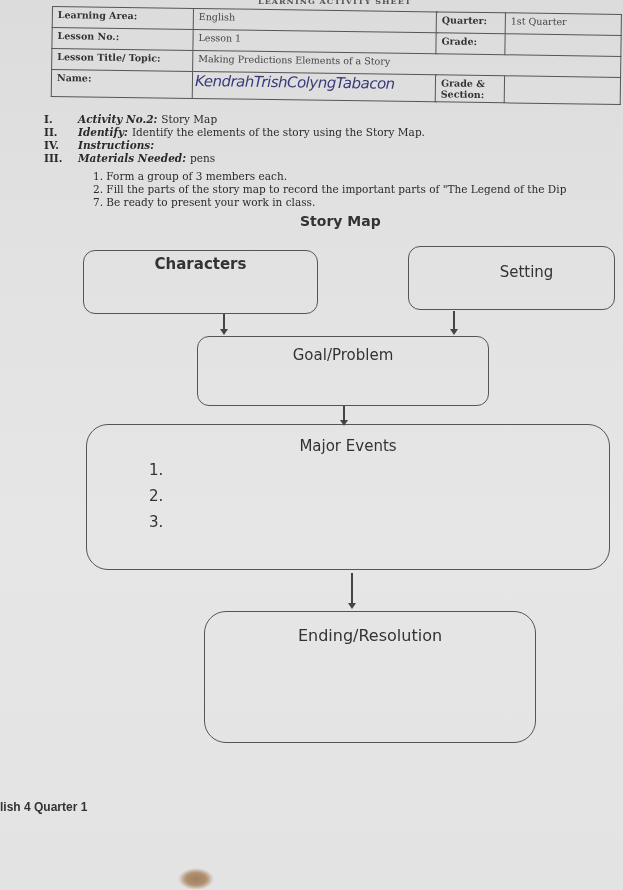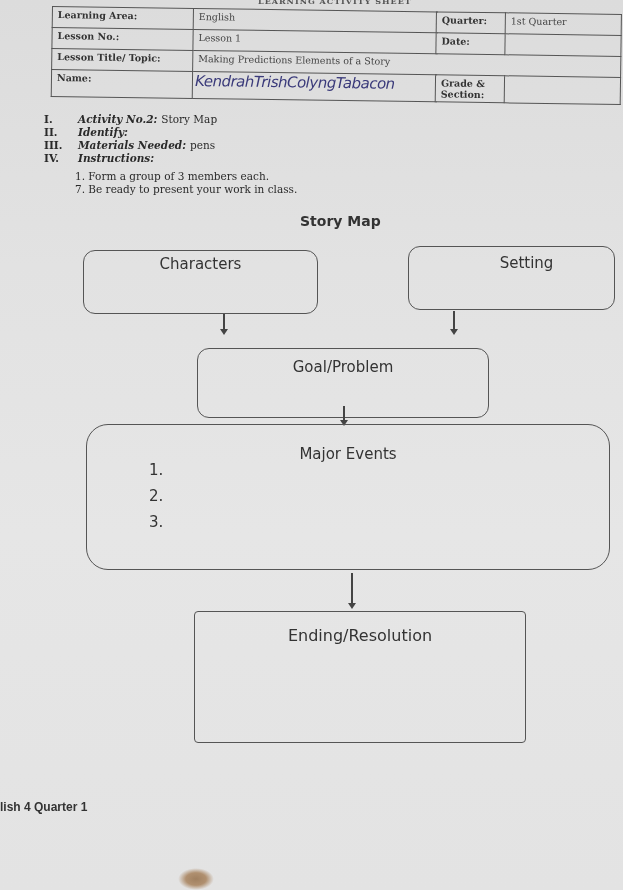--- a/index.html
+++ b/index.html
@@ -21,21 +21,21 @@
   .lbl { font-weight:bold; font-family:"DejaVu Serif", serif; color:#333; }
   .val { color:#444; }
   .handwriting {
     font-family:"DejaVu Sans", sans-serif; font-size:15px; color:#3a3a7a;
     font-style:italic; letter-spacing:-0.5px; white-space:nowrap;
   }
   .sections { position:absolute; left:44px; top:113px; font-size:10.5px; line-height:13px; }
   .sec-row { display:flex; }
   .sec-num { width:34px; font-weight:bold; }
   .sec-key { font-weight:bold; margin-right:4px;font-style:italic; }
-  .instr { position:absolute; left:75px; top:170px; font-size:10.5px; line-height:13px; }
+  .instr { position:absolute; left:93px; top:170px; font-size:10.5px; line-height:13px; }
   .instr div { white-space:nowrap; }
   .map-title {
     position:absolute; left:300px; top:213px; font-family:"DejaVu Sans", sans-serif;
     font-size:14px; font-weight:bold; color:#333;
   }
   .box {
     position:absolute; border:1.5px solid #555; border-radius:12px; background:transparent;
     font-family:"DejaVu Sans", sans-serif; color:#333;
   }
   .box-title { text-align:center; font-size:15px; }
@@ -63,21 +63,21 @@
   <tbody>
       <tr>
     <td class="lbl" style="width:130px">Learning Area:</td>
     <td class="val" colspan="2">English</td>
     <td class="lbl" style="width:58px" rowspan="1">Quarter:</td>
     <td class="val" style="width:105px">1st Quarter</td>
   </tr>
   <tr>
     <td class="lbl">Lesson No.:</td>
     <td class="val" colspan="2">Lesson 1</td>
-    <td class="lbl">Date:</td>
+    <td class="lbl">Grade:</td>
     <td class="val"></td>
   </tr>
   <tr>
     <td class="lbl">Lesson Title/ Topic:</td>
     <td class="val" colspan="4">Making Predictions Elements of a Story</td>
   </tr>
   <tr>
     <td class="lbl">Name:</td>
     <td colspan="2" style="padding:0 2px"><span class="handwriting">KendrahTrishColyngTabacon</span></td>
     <td class="lbl">Grade &amp; Section:</td>
@@ -88,65 +88,67 @@
 
 <div class="sections">
   <div class="sec-row">
     <span class="sec-num">I.</span>
     <span class="sec-key">Activity No.2:</span>
     <span>Story Map</span>
   </div>
   <div class="sec-row">
     <span class="sec-num">II.</span>
     <span class="sec-key">Identify:</span>
+    <span>Identify the elements of the story using the Story Map.</span>
+  </div>
+  <div class="sec-row">
+    <span class="sec-num">IV.</span>
+    <span class="sec-key">Instructions:</span>
   </div>
   <div class="sec-row">
     <span class="sec-num">III.</span>
     <span class="sec-key">Materials Needed:</span>
     <span>pens</span>
   </div>
-  <div class="sec-row">
-    <span class="sec-num">IV.</span>
-    <span class="sec-key">Instructions:</span>
-  </div>
 </div>
 
 <div class="instr">
   <div>1.  Form a group of 3 members each.</div>
+  <div>2.  Fill the parts of the story map to record the important parts of "The Legend of the Dip</div>
   <div>7.  Be ready to present your work in class.</div>
 </div>
 
 <div class="map-title">Story Map</div>
 
-<div class="box" style="left:83px;top:250px;width:233px;height:62px;">
+<div class="box" style="left:83px;top:250px;width:233px;height:62px;font-weight:bold;">
   <div class="box-title" style="margin-top:4px">Characters</div>
 </div>
 
 <div class="box" style="left:408px;top:246px;width:205px;height:62px;">
-  <div class="box-title" style="margin-top:7px;margin-left:30px">Setting</div>
+  <div class="box-title" style="margin-top:16px;margin-left:30px">Setting</div>
 </div>
 
 <div class="arrow" style="left:223px;top:314px;height:18px;"></div>
 <div class="arrow" style="left:453px;top:311px;height:21px;"></div>
 
-<div class="box" style="left:197px;top:336px;width:290px;height:68px;margin-top:12px;">
+<div class="box" style="left:197px;top:336px;width:290px;height:68px;">
   <div class="box-title" style="margin-top:9px">Goal/Problem</div>
 </div>
 
 <div class="arrow" style="left:343px;top:406px;height:17px;"></div>
 
 <div class="box" style="left:86px;top:424px;width:522px;height:144px;border-radius:22px;">
-  <div class="box-title" style="margin-top:20px">Major Events</div>
+  <div class="box-title" style="margin-top:12px">Major Events</div>
   <div class="events">
     <div>1.</div>
     <div>2.</div>
     <div>3.</div>
   </div>
 </div>
 
 <div class="arrow" style="left:351px;top:573px;height:33px;"></div>
 
-<div class="box" style="left:194px;top:611px;width:330px;height:130px;border-radius:4px;">
+<div class="box" style="left:204px;top:611px;width:330px;height:130px;border-radius:22px;">
   <div class="box-title" style="margin-top:14px;font-size:16px">Ending/Resolution</div>
 </div>
 
 <div class="footer">lish 4 Quarter 1</div>
 <div class="stain"></div>
 
 </body></html>

